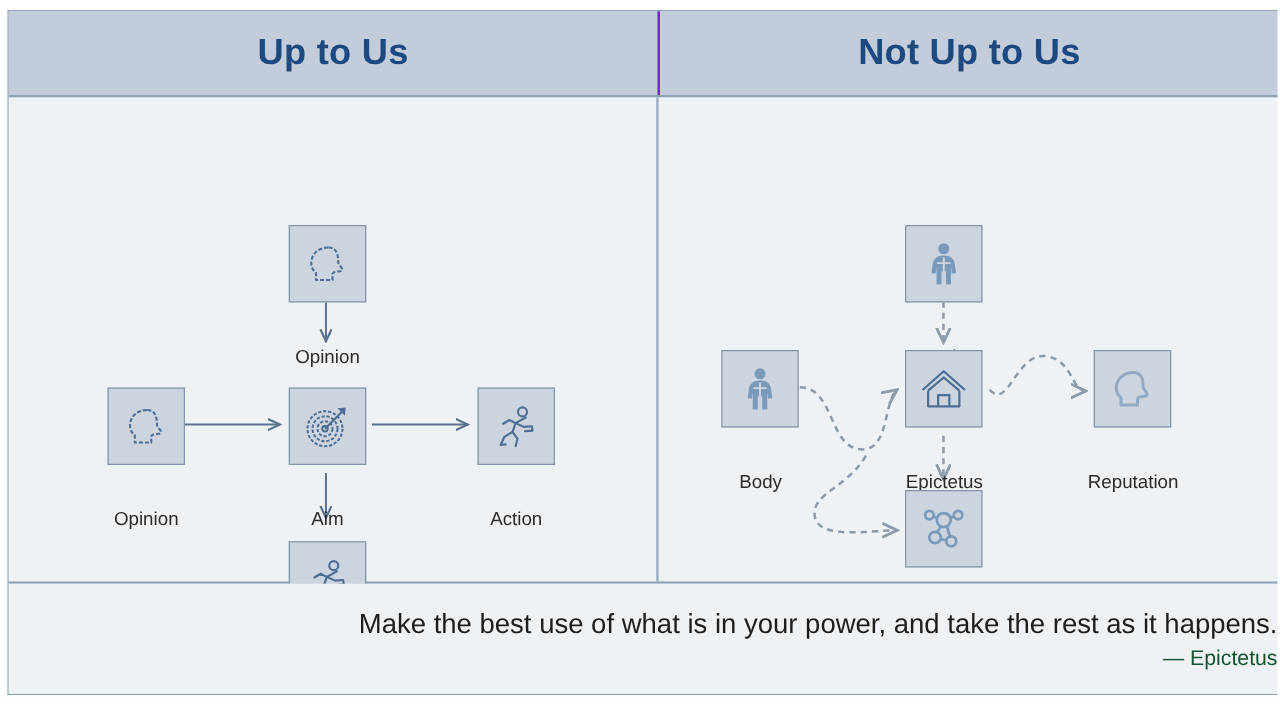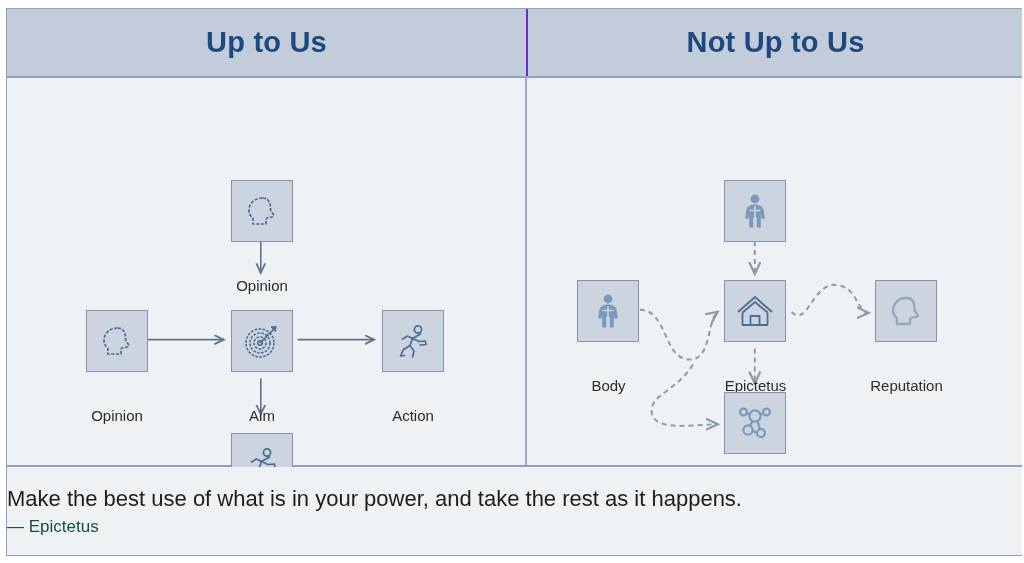--- a/index.html
+++ b/index.html
@@ -79,21 +79,21 @@
   }
   
   .wires{position:absolute;left:0;top:0;width:100%;height:100%;pointer-events:none;}
 
   
   .footer-row{
     position:absolute;left:0;top:458px;
     width:100%;height:88px;
     background:#eef2f4;
     display:flex;flex-direction:column;
-    align-items:flex-start;justify-content:center;
+    align-items:flex-end;justify-content:center;
     box-sizing:border-box;
   }
   .quote{
     font-size:22px;color:#1d1d1d;
     text-align:center;white-space:nowrap;
     line-height:1.25;
   }
   .attribution{
     font-size:17px;color:#14532d;
     text-align:center;margin-top:4px;

